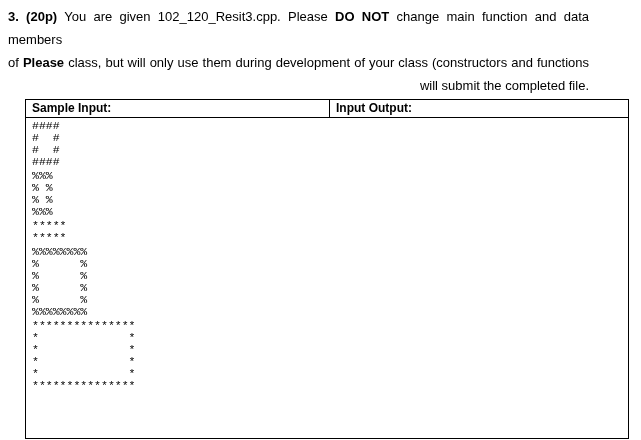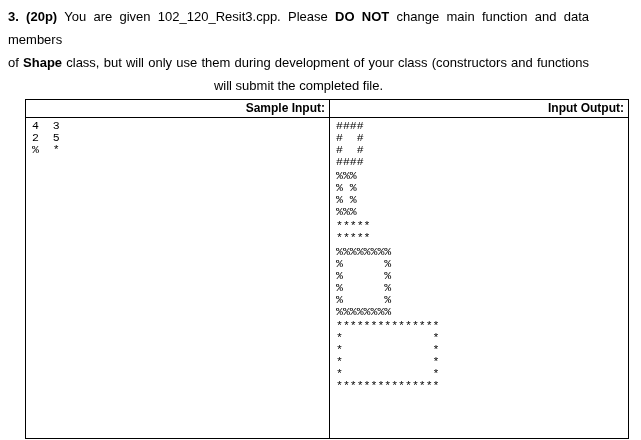--- a/index.html
+++ b/index.html
@@ -23,33 +23,33 @@
     padding: 5px 7px 0 8px;
     font-size: 13px;
     line-height: 23px;
   }
   .jline {
     text-align: justify;
     text-align-last: justify;
     white-space: normal;
   }
   .lastline {
-    text-align: center;
+    text-align: right;
   }
   .b { font-weight: bold; }
   .sample-table {
     position: absolute;
     left: 25px;
     top: 99px;
     width: 604px;
     border: 1px solid #000000;
     box-sizing: border-box;
   }
   .trow { display: flex; }
-  .header-row { border-bottom: 1px solid #000000; text-align: right; }
+  .header-row { border-bottom: 1px solid #000000; }
   .cell {
     box-sizing: border-box;
   }
   .cell.left {
     width: 304px;
     border-right: 1px solid #000000;
     flex: 0 0 auto;
   }
   .cell.right { flex: 1 1 auto; }
   .th {
@@ -69,35 +69,30 @@
   .shape-pre { margin-bottom: 12px; }
   .shape-pre:last-child { margin-bottom: 0; }
 </style>
 </head>
 <body>
 
 <div class="page">
 
   <div class="question">
     <div class="jline"><span class="b">3. (20p)</span><span> You are given 102_120_Resit3.cpp. Please </span><span class="b">DO NOT</span><span> change main function and data members</span></div>
-    <div class="jline"><span>of </span><span class="b">Shape</span><span> class, but will only use them during development of your class (constructors and functions</span></div>
+    <div class="jline"><span>of </span><span class="b">Please</span><span> class, but will only use them during development of your class (constructors and functions</span></div>
     <div class="lastline"><span>will submit the completed file.</span></div>
   </div>
 
   <div class="sample-table">
     <div class="trow header-row">
       <div class="cell left th">Sample Input:</div>
       <div class="cell right th">Input Output:</div>
     </div>
     <div class="trow body-row">
-      <div class="cell left">
-        <pre>4  3
-2  5
-%  *</pre>
-      </div>
       <div class="cell right">
         <pre class="shape-pre">####
 #  #
 #  #
 ####</pre>
         <pre class="shape-pre">%%%
 % %
 % %
 %%%</pre>
         <pre class="shape-pre">*****

